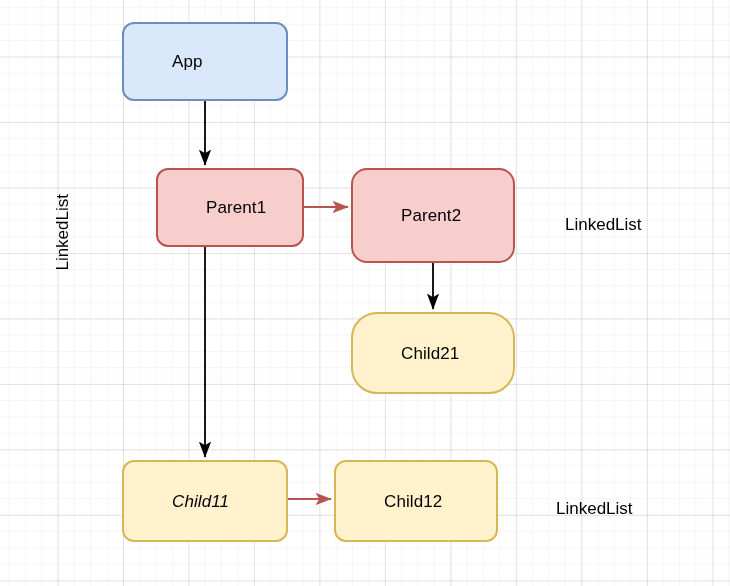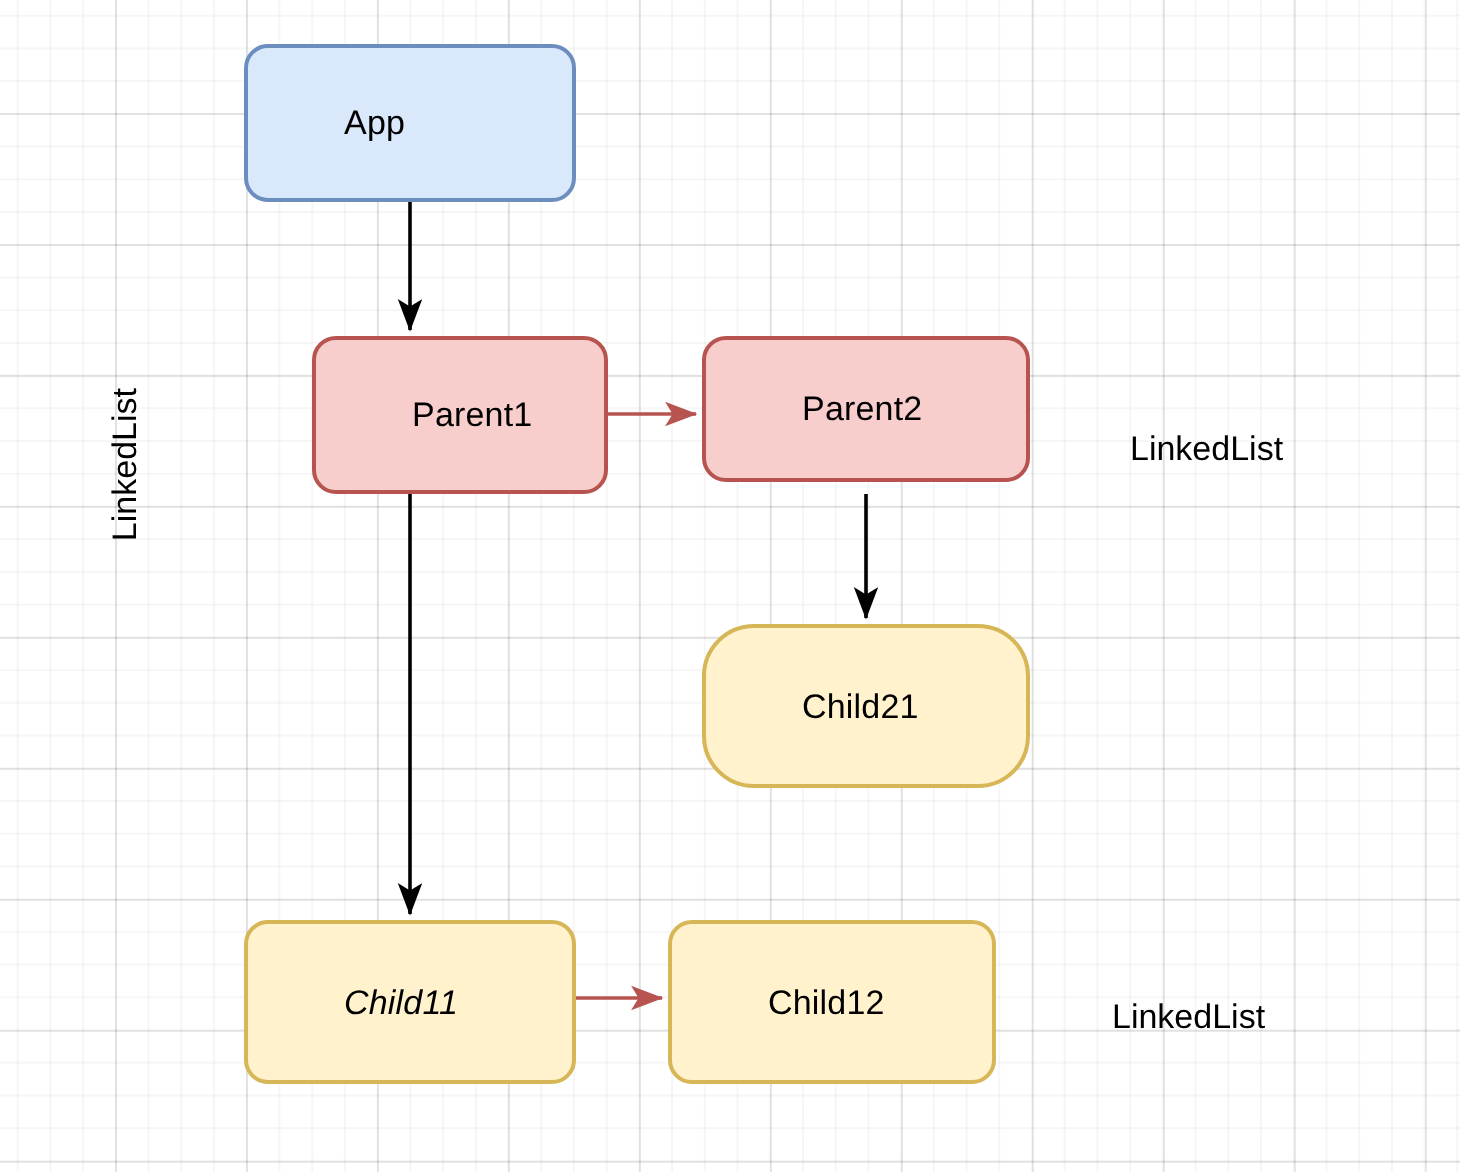--- a/index.html
+++ b/index.html
@@ -48,21 +48,21 @@
     left: 122px; top: 22px; width: 166px; height: 79px;
   }
   .node-parent1 {
     background: #f8cecc;
     border-color: #b85450;
     left: 122px; top: 168px; width: 148px; height: 79px; margin-left: 34px;
   }
   .node-parent2 {
     background: #f8cecc;
     border-color: #b85450;
-    left: 351px; top: 168px; width: 164px; height: 73px;
+    left: 351px; top: 168px; width: 164px; height: 95px; border-radius: 16px;
   }
   .node-child21 {
     background: #fff2cc;
     border-color: #d6b656;
     left: 351px; top: 312px; width: 164px; height: 82px; border-radius: 26px;
   }
   .node-child11 {
     background: #fff2cc;
     border-color: #d6b656;
     left: 122px; top: 460px; width: 166px; height: 82px; font-style: italic;

